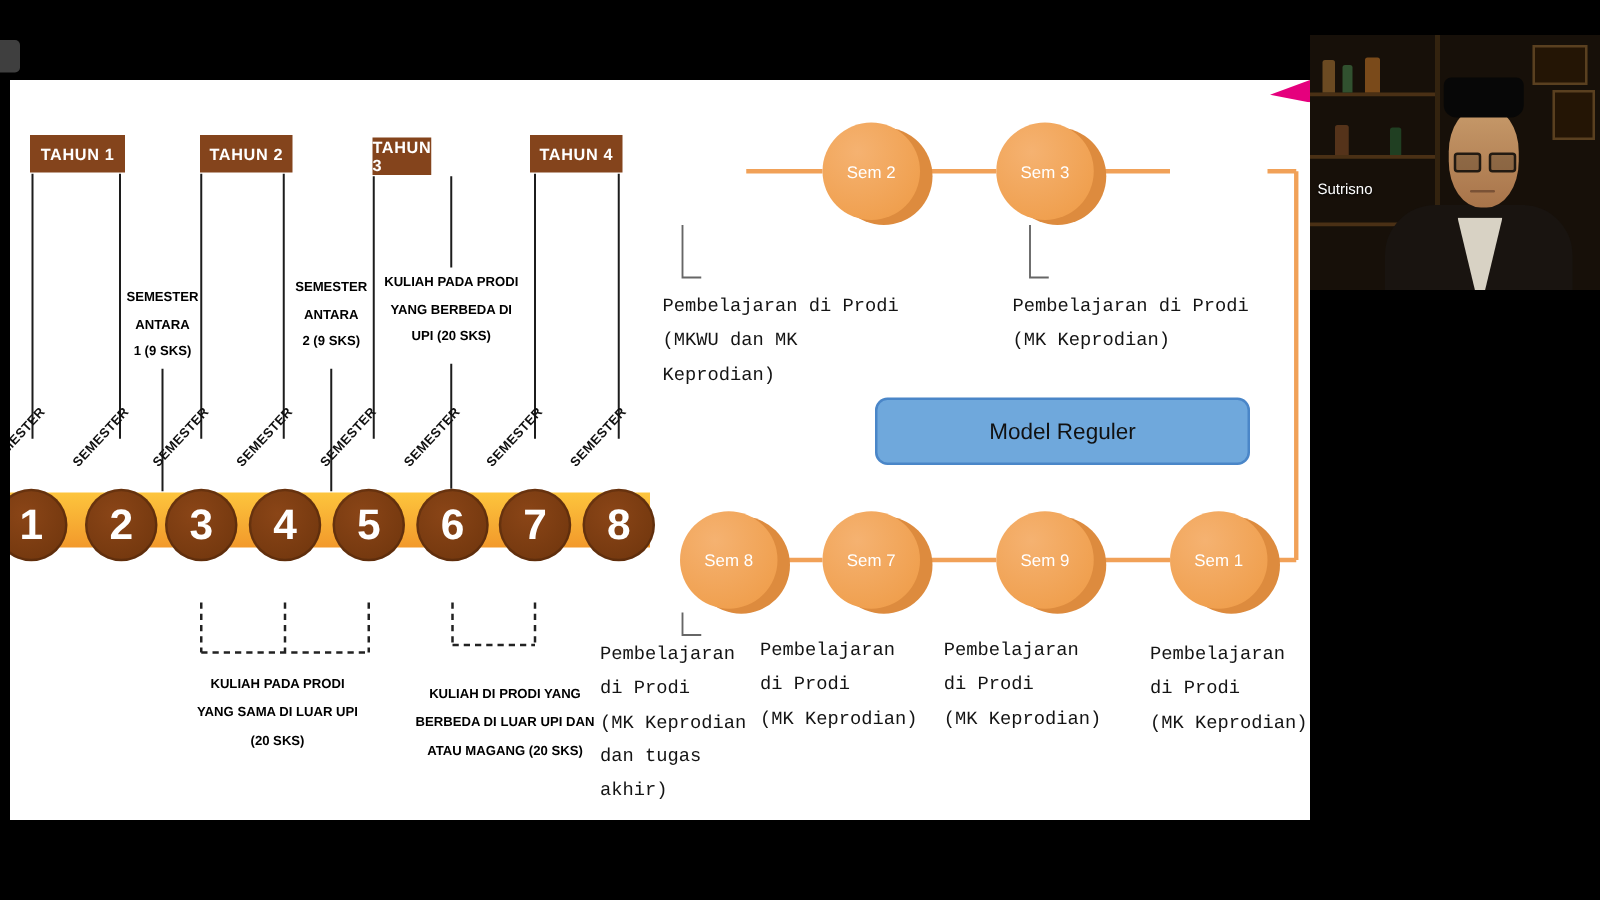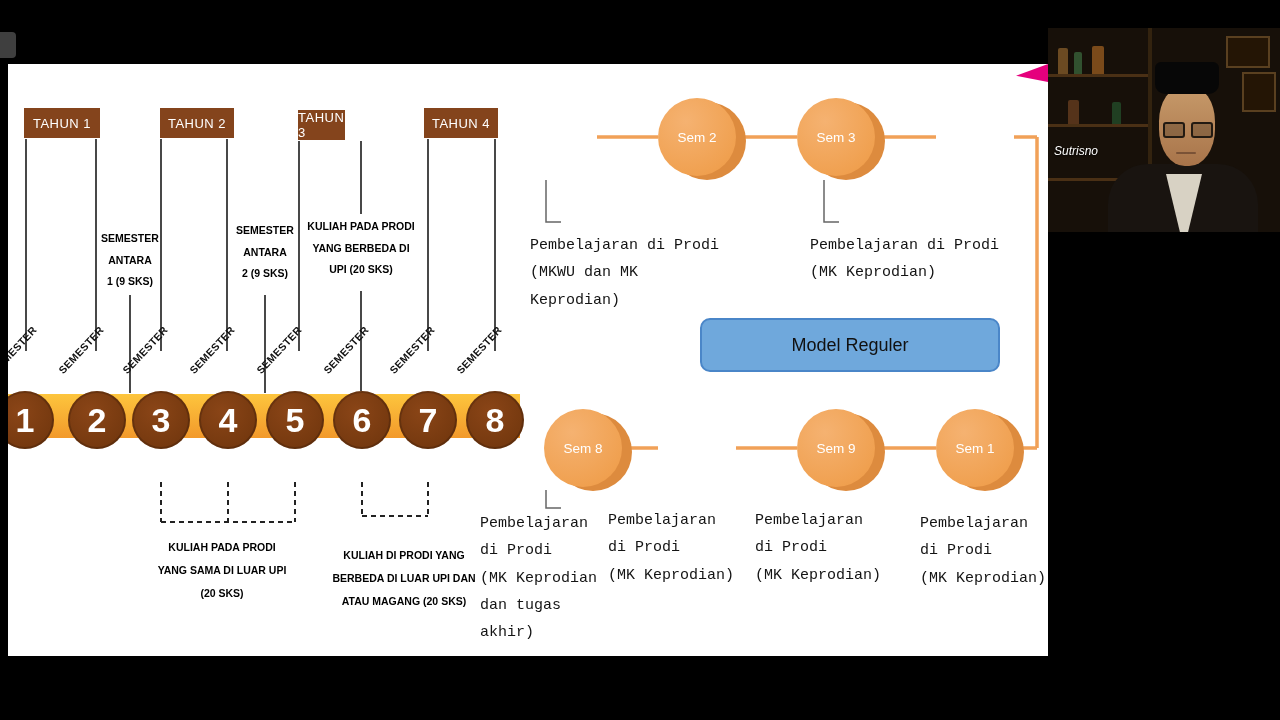--- a/index.html
+++ b/index.html
@@ -4,21 +4,21 @@
 <style>
   html,body{margin:0;padding:0;background:#000;}
   body{width:1280px;height:720px;position:relative;overflow:hidden;
        font-family:"Liberation Sans","DejaVu Sans",sans-serif;}
   .app{position:absolute;inset:0;background:#000;}
   .artifact{position:absolute;left:0;top:32px;width:16px;height:26px;background:#3f3f3f;border-radius:0 4px 4px 0;}
   .slide{position:absolute;left:8px;top:64px;width:1040px;height:592px;background:#ffffff;overflow:hidden;}
   .lines{position:absolute;left:0;top:0;}
 
   
-  .year{position:absolute;top:44px;height:30px;background:#84441c;color:#fff;font-weight:normal;
+  .year{position:absolute;top:44px;height:30px;background:#84441c;color:#fff;font-weight:bold;
         font-size:13px;display:flex;align-items:center;justify-content:center;letter-spacing:.5px;z-index:4;}
   .bar{position:absolute;left:0;top:330px;width:512px;height:44px;
        background:linear-gradient(#fdc53d,#f2992b);z-index:1;}
   .circ{position:absolute;top:327px;width:58px;height:58px;border-radius:50%;
         background:radial-gradient(circle at 40% 35%,#8a4517,#6d340c);
         box-shadow:inset 0 0 0 2px rgba(0,0,0,.18);
         color:#fff;font-weight:bold;font-size:34px;display:flex;align-items:center;justify-content:center;z-index:3;}
   .rot{position:absolute;top:299px;width:82px;height:15px;font-size:10.5px;font-weight:bold;color:#111;
        transform:rotate(-47deg);transform-origin:0 100%;letter-spacing:.3px;z-index:4;}
   .anno{position:absolute;font-size:10.5px;font-weight:bold;text-align:center;line-height:2.05;
@@ -34,21 +34,21 @@
         background:radial-gradient(circle at 36% 30%,#f5b271,#ee9a44);
         color:#fff;display:flex;align-items:center;justify-content:center;font-size:13.5px;}
   .flabel{position:absolute;font-size:15px;color:#141414;text-align:left;line-height:1.82;white-space:pre-line;font-family:Liberation Mono, monospace;}
   .model{position:absolute;left:692px;top:254px;width:296px;height:50px;background:#6fa8dc;
         border:2px solid #4a86c8;border-radius:10px;display:flex;align-items:center;justify-content:center;
         font-size:18px;color:#111;z-index:2;}
   .pink{position:absolute;left:1008px;top:0;width:32px;height:18px;background:#e5007d;
         clip-path:polygon(0 65%,100% 0,100% 100%);z-index:5;}
 
   
-  .webcam{position:absolute;left:1048px;top:28px;width:232px;height:204px;background:#171009;overflow:hidden;font-style:italic;}
+  .webcam{position:absolute;left:1048px;top:28px;width:232px;height:204px;background:#171009;overflow:hidden;}
   .wc-shelfline{position:absolute;height:3px;background:#4a3015;}
   .wc-post{position:absolute;left:100px;top:0;width:4px;height:204px;background:#33230f;}
   .wc-bottle{position:absolute;border-radius:2px 2px 0 0;}
   .wc-frame{position:absolute;border:2px solid #5a4020;background:#241505;}
   .wc-body{position:absolute;left:60px;top:136px;width:150px;height:70px;background:#191410;border-radius:40px 40px 0 0;}
   .wc-shirt{position:absolute;left:118px;top:146px;width:36px;height:60px;background:#d8d2c4;
         clip-path:polygon(0 0,100% 0,60% 100%,40% 100%);}
   .wc-head{position:absolute;left:111px;top:58px;width:56px;height:80px;
         background:linear-gradient(#c79a6a,#a8744a);border-radius:44% 44% 46% 46%;}
   .wc-cap{position:absolute;left:107px;top:34px;width:64px;height:32px;background:#070707;border-radius:6px 6px 10px 10px;}
@@ -143,20 +143,23 @@
     <div class="flabel" style="left:802px;top:168px;width:220px">Pembelajaran di Prodi
 (MK Keprodian)</div>
 
     <div class="model">
         <span>Model Reguler</span>
       </div>
 
     <div class="fcirc" style="left:536px;top:345px">
         <div class="fc-face">Sem 8</div>
       </div>
+    <div class="fcirc" style="left:650px;top:345px">
+        <div class="fc-face">Sem 7</div>
+      </div>
     <div class="fcirc" style="left:789px;top:345px">
         <div class="fc-face">Sem 9</div>
       </div>
     <div class="fcirc" style="left:928px;top:345px">
         <div class="fc-face">Sem 1</div>
       </div>
 
     <div class="flabel" style="left:472px;top:446px;width:160px">Pembelajaran
 di Prodi
 (MK Keprodian

